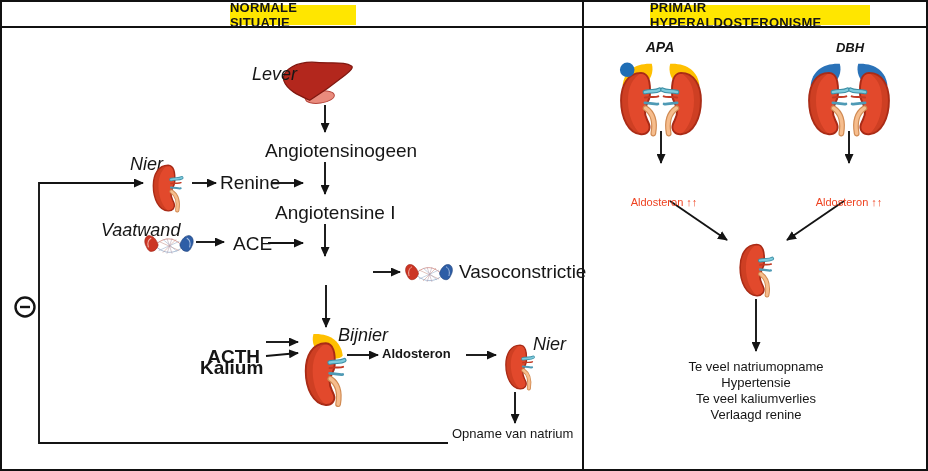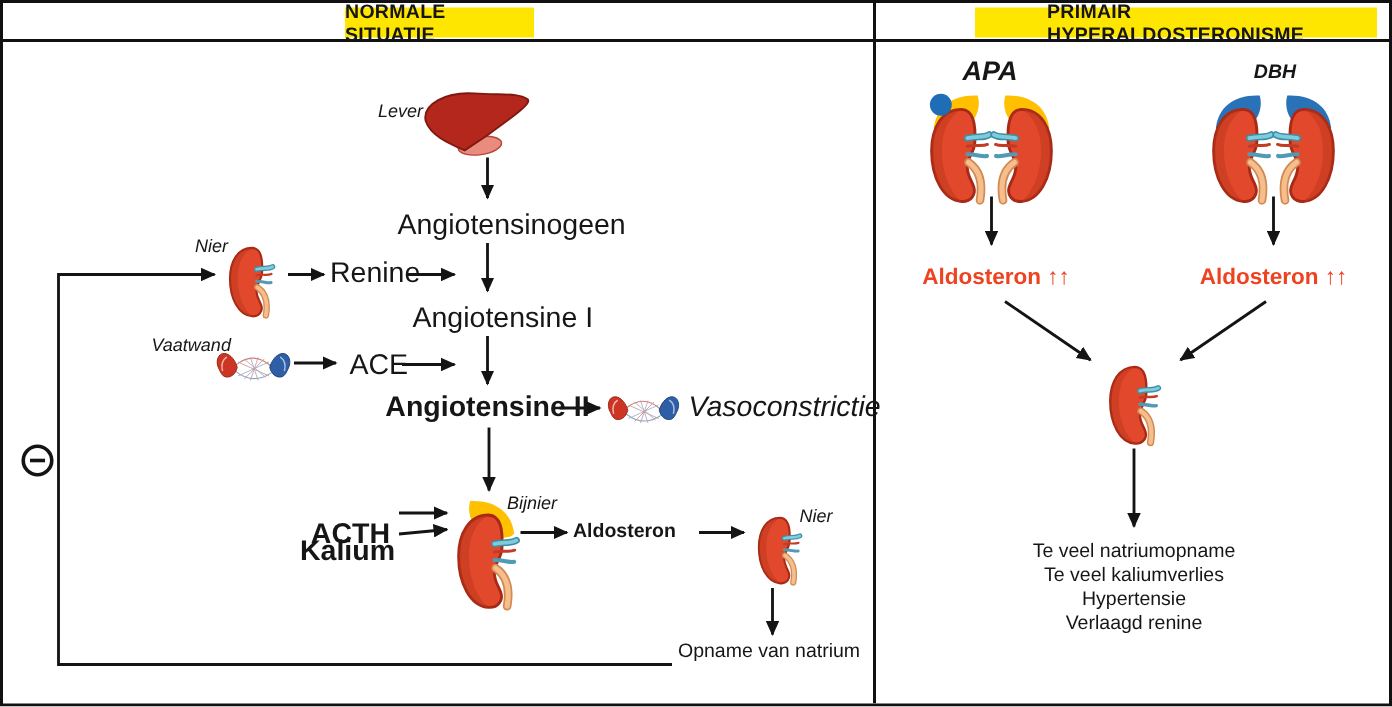--- a/index.html
+++ b/index.html
@@ -18,23 +18,23 @@
           border:2px solid #111;box-sizing:border-box;overflow:hidden;}
   .abs{position:absolute;}
   .hline{position:absolute;left:0;right:0;top:24px;height:2px;background:#111;}
   .vdivider{position:absolute;left:580px;top:0;bottom:0;width:2px;background:#111;}
   .hl-label{position:absolute;top:3px;height:20px;background:var(--highlight-yellow);
             display:flex;align-items:center;justify-content:center;
             font-weight:bold;font-size:13px;letter-spacing:0.2px;}
   .lbl{position:absolute;font-size:19px;line-height:15px;white-space:nowrap;}
   .ctr{text-align:center;}
   .b{font-weight:bold;}
-  .ital{font-style:italic;font-size:12px;}
+  .ital{font-style:italic;font-size:18px;}
   .big{font-size:13px;}
-  .orange{color:var(--aldosterone-orange);font-weight:bold;font-size:15px;}
+  .orange{color:var(--aldosterone-orange);font-weight:normal;font-size:11px;margin-top:20px;}
   .fx{font-size:13px;line-height:16px;white-space:nowrap;}
   svg.icon{position:absolute;overflow:visible;}
   #wires{position:absolute;left:0;top:0;pointer-events:none;}
 </style>
 </head>
 <body>
 
 <div class="canvas">
 
   <svg width="0" height="0" style="position:absolute" aria-hidden="true">
@@ -65,21 +65,21 @@
         <path d="M10,31 C8,24 10,17 15,14" stroke="#f3b4a8" stroke-width="2" fill="none" stroke-linecap="round"></path>
         <path d="M94,30 C100,20 96,8 87,9 C79,10 73,19 71,27 C73,36 80,41 87,39 C91,37 92,34 94,30 Z" fill="#2e5ea6" stroke="#1d3f78" stroke-width="1.2"></path>
         <path d="M90,31 C92,24 90,17 85,14" stroke="#a9c0e2" stroke-width="2" fill="none" stroke-linecap="round"></path>
       </g>
     </defs>
   </svg>
 
   <div class="hline"></div>
   <div class="vdivider"></div>
   <div class="hl-label" style="left:228px;width:126px;">NORMALE SITUATIE</div>
-  <div class="hl-label" style="left:648px;width:220px;padding-left:48px;">PRIMAIR HYPERALDOSTERONISME</div>
+  <div class="hl-label" style="left:648px;width:220px;">PRIMAIR HYPERALDOSTERONISME</div>
 
   <svg id="wires" width="928" height="471" viewBox="0 0 928 471">
     <defs>
       <marker id="ah" markerUnits="userSpaceOnUse" markerWidth="10" markerHeight="9" refX="9" refY="4.5" orient="auto">
         <path d="M0,0 L10,4.5 L0,9 Z" fill="#141414"></path>
       </marker>
     </defs>
     <g stroke="#141414" stroke-width="1.9" fill="none">
       <path d="M323,103 L323,130" marker-end="url(#ah)"></path>
       <path d="M323,160 L323,192" marker-end="url(#ah)"></path>
@@ -125,26 +125,25 @@
 
   <div class="lbl ctr abs" style="left:273px;top:203px;width:100px;">Angiotensine I</div>
 
   <div class="lbl ital abs" style="left:99px;top:221px;">Vaatwand</div>
   <svg class="icon" style="left:141px;top:229px;" width="52" height="31" viewBox="0 0 100 60">
       <use href="#vessel"></use>
     </svg>
 
   <div class="lbl ctr abs" style="left:231px;top:234px;width:34px;">ACE</div>
 
-  <div class="lbl b ctr abs" style="left:253px;top:262px;width:140px;">Angiotensine II</div>
 
   <svg class="icon" style="left:402px;top:257px;" width="50" height="32" viewBox="0 0 100 60">
       <use href="#vessel"></use>
     </svg>
-  <div class="lbl abs" style="left:457px;top:262px;font-style:italic;">Vasoconstrictie</div>
+  <div class="lbl abs" style="left:457px;top:262px;">Vasoconstrictie</div>
 
   <div class="lbl b abs" style="left:198px;top:332px;width:60px;text-align:right;margin-top:26px;">Kalium</div>
   <div class="lbl b abs" style="left:198px;top:347px;width:60px;text-align:right;">ACTH</div>
 
   <svg class="icon" style="left:297px;top:329px;" width="52" height="77" viewBox="0 0 58 100">
     <use href="#adrenal" transform="translate(58,0) scale(-1,1)" style="fill:var(--adrenal-yellow)"></use>
     <use href="#bean"></use>
   </svg>
   <div class="lbl ital abs" style="left:336px;top:326px;">Bijnier</div>
 
@@ -152,21 +151,21 @@
 
   <svg class="icon" style="left:499px;top:341px;" width="36" height="47" viewBox="0 12 56 86">
       <use href="#bean"></use>
     </svg>
   <div class="lbl ital abs" style="left:531px;top:335px;">Nier</div>
 
   <div class="abs" style="left:450px;top:424px;">
     <div class="fx">Opname van natrium</div>
   </div>
 
-  <div class="lbl b ital ctr abs" style="left:628px;top:38px;width:60px;font-size:18px;">APA</div>
+  <div class="lbl b ital ctr abs" style="left:628px;top:38px;width:60px;font-size:14px;">APA</div>
   <div class="lbl b ital ctr abs" style="left:818px;top:38px;width:60px;font-size:13px;">DBH</div>
 
   <svg class="icon" style="left:616px;top:57px;" width="86" height="80" viewBox="0 0 112 100">
     <use href="#adrenal" style="fill:var(--adrenal-yellow)"></use>
     <use href="#adrenal" transform="translate(112,0) scale(-1,1)" style="fill:var(--adrenal-yellow)"></use>
     <use href="#bean"></use>
     <use href="#bean" transform="translate(112,0) scale(-1,1)"></use>
     <circle cx="12" cy="12" r="9.5" style="fill:var(--adenoma-blue)"></circle>
   </svg>
 
@@ -179,18 +178,18 @@
 
   <div class="orange ctr abs" style="left:592px;top:174px;width:140px;position:absolute;">Aldosteron ↑↑</div>
   <div class="orange ctr abs" style="left:777px;top:174px;width:140px;position:absolute;">Aldosteron ↑↑</div>
 
   <svg class="icon" style="left:731px;top:240px;" width="45" height="55" viewBox="0 12 56 86">
       <use href="#bean"></use>
     </svg>
 
   <div class="ctr abs" style="left:664px;top:357px;width:180px;position:absolute;">
     <div class="fx">Te veel natriumopname</div>
+    <div class="fx">Hypertensie</div>
     <div class="fx">Te veel kaliumverlies</div>
-    <div class="fx">Hypertensie</div>
     <div class="fx">Verlaagd renine</div>
   </div>
 
 </div>
 
 </body></html>

